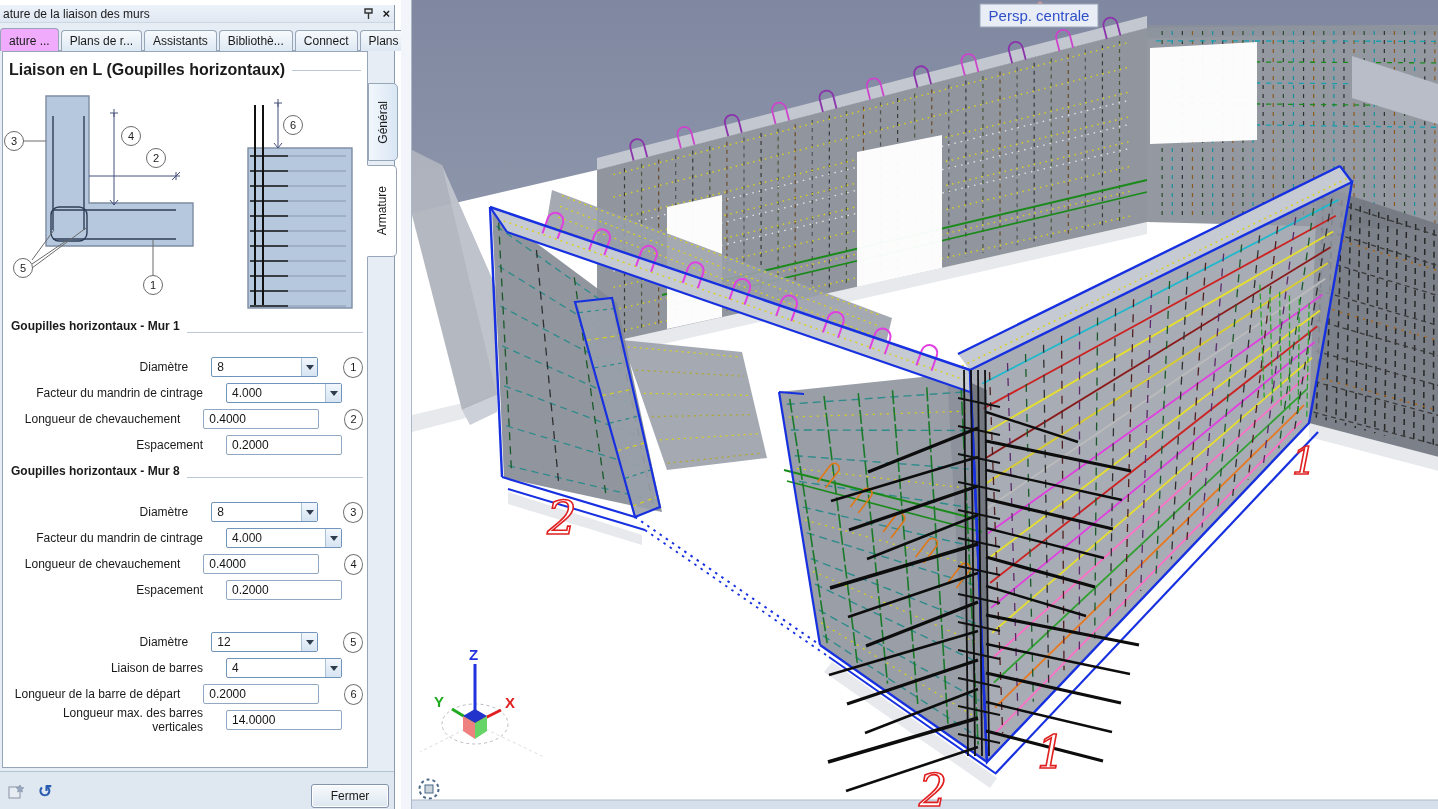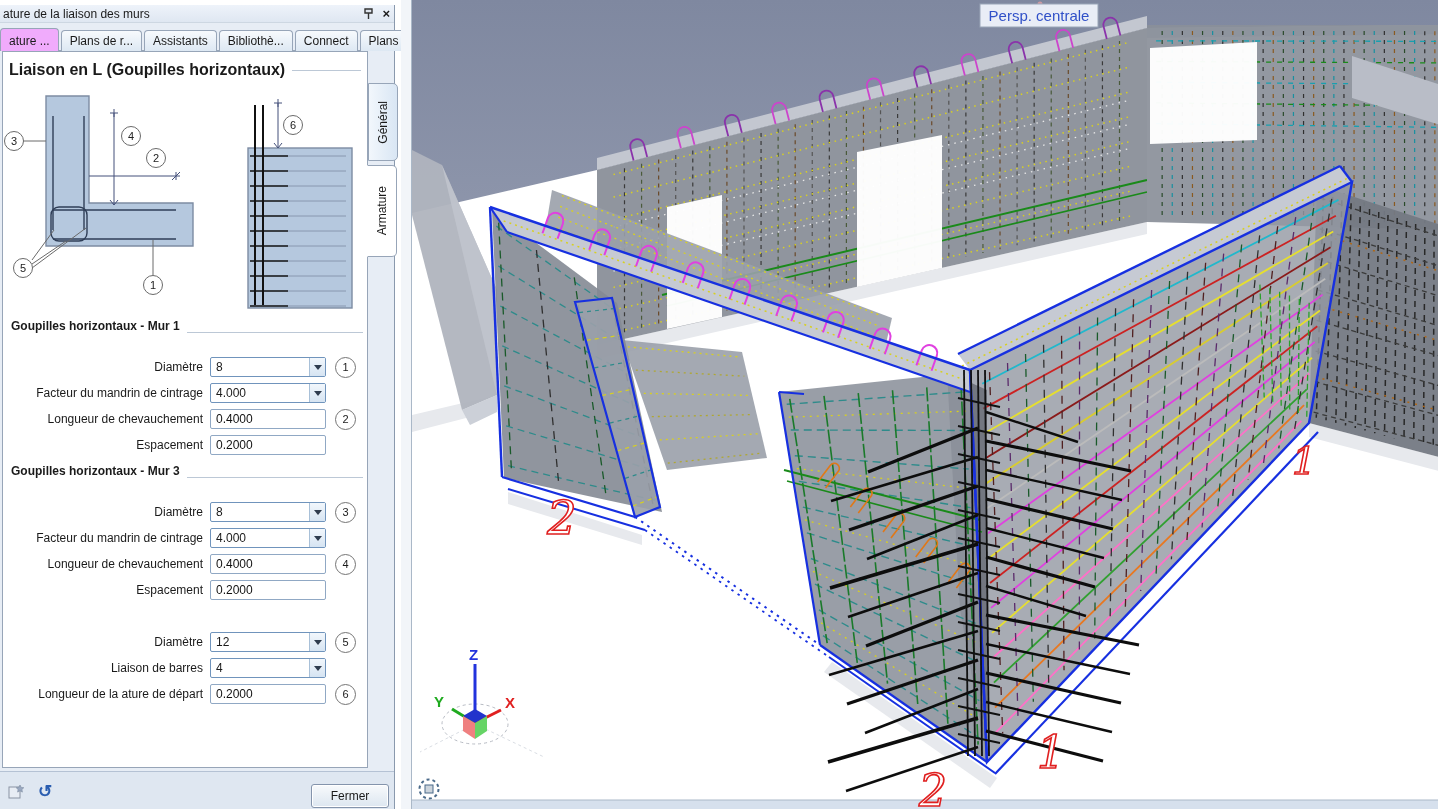--- a/index.html
+++ b/index.html
@@ -24,21 +24,21 @@
            display:flex;align-items:center;justify-content:center;font-size:12px;}
   .sidetab span{writing-mode:vertical-rl;transform:rotate(180deg);}
   #sidetab-general{left:368px;top:78px;height:76px;background:linear-gradient(90deg,#f2f7fc,#d9e6f4);}
   #sidetab-armature{left:367px;top:160px;height:90px;background:#fff;border-left:1px solid #fff;z-index:4;}
   .diagram-title{position:absolute;left:6px;top:9px;width:352px;font-weight:bold;font-size:16px;
                  display:flex;align-items:center;}
   .rule{flex:1;height:1px;background:#bcc8d6;margin-left:7px;}
   .group{position:absolute;left:8px;width:352px;}
   .g-title{font-weight:bold;font-size:12px;display:flex;align-items:flex-end;height:15px;}
   .rows{margin-top:24px;}
-  .row{display:flex;align-items:center;height:20px;margin-bottom:6px;}
+  .row{display:flex;align-items:center;height:20px;margin-bottom:6px;gap:16px;}
   .row label{width:192px;text-align:right;padding-right:7px;font-size:12px;}
   .combo{width:116px;height:20px;border:1px solid #7094bc;border-radius:2px;background:#fff;
          display:flex;align-items:center;box-sizing:border-box;}
   .combo .val{flex:1;font-size:12px;padding-left:5px;}
   .combo .arr{width:15px;height:18px;border-left:1px solid #a8c0d8;
               background:linear-gradient(#f2f7fc,#d6e4f2);display:flex;align-items:center;justify-content:center;}
   .combo .arr::after{content:"";border:4px solid transparent;border-top:5px solid #2f3c4e;margin-top:5px;}
   input.txt{width:116px;height:20px;border:1px solid #90a8c4;border-radius:2px;font-size:12px;
             padding:0 0 0 5px;box-sizing:border-box;font-family:inherit;color:#111;}
   .callout{width:19px;height:19px;border:1px solid #757575;border-radius:50%;font-size:11px;
@@ -194,21 +194,21 @@
               <span class="callout">2</span>
             </div>
             <div class="row">
               <label>Espacement</label>
               <input class="txt" type="text" value="0.2000" style="">
             </div>
           </div>
         </div>
       <div class="group" id="grp1" style="top:411px;">
           <div class="g-title">
-            <span>Goupilles horizontaux - Mur 3</span>
+            <span>Goupilles horizontaux - Mur 8</span>
             <span class="rule"></span>
           </div>
           <div class="rows">
             <div class="row">
               <label>Diamètre</label>
               <div class="combo">
                 <span class="val">8</span>
                 <span class="arr"></span>
               </div>
               <span class="callout">3</span>
@@ -242,23 +242,27 @@
               <span class="callout">5</span>
             </div>
             <div class="row">
               <label>Liaison de barres</label>
               <div class="combo">
                 <span class="val">4</span>
                 <span class="arr"></span>
               </div>
             </div>
             <div class="row">
-              <label>Longueur de la ature de départ</label>
+              <label>Longueur de la barre de départ</label>
               <input class="txt" type="text" value="0.2000" style="">
               <span class="callout">6</span>
+            </div>
+            <div class="row">
+              <label>Longueur max. des barres verticales</label>
+              <input class="txt" type="text" value="14.0000" style="">
             </div>
           </div>
         </div>
     </div>
 
     <div class="sidetab" id="sidetab-general">
       <span>Général</span>
       </div>
     <div class="sidetab" id="sidetab-armature">
       <span>Armature</span>

